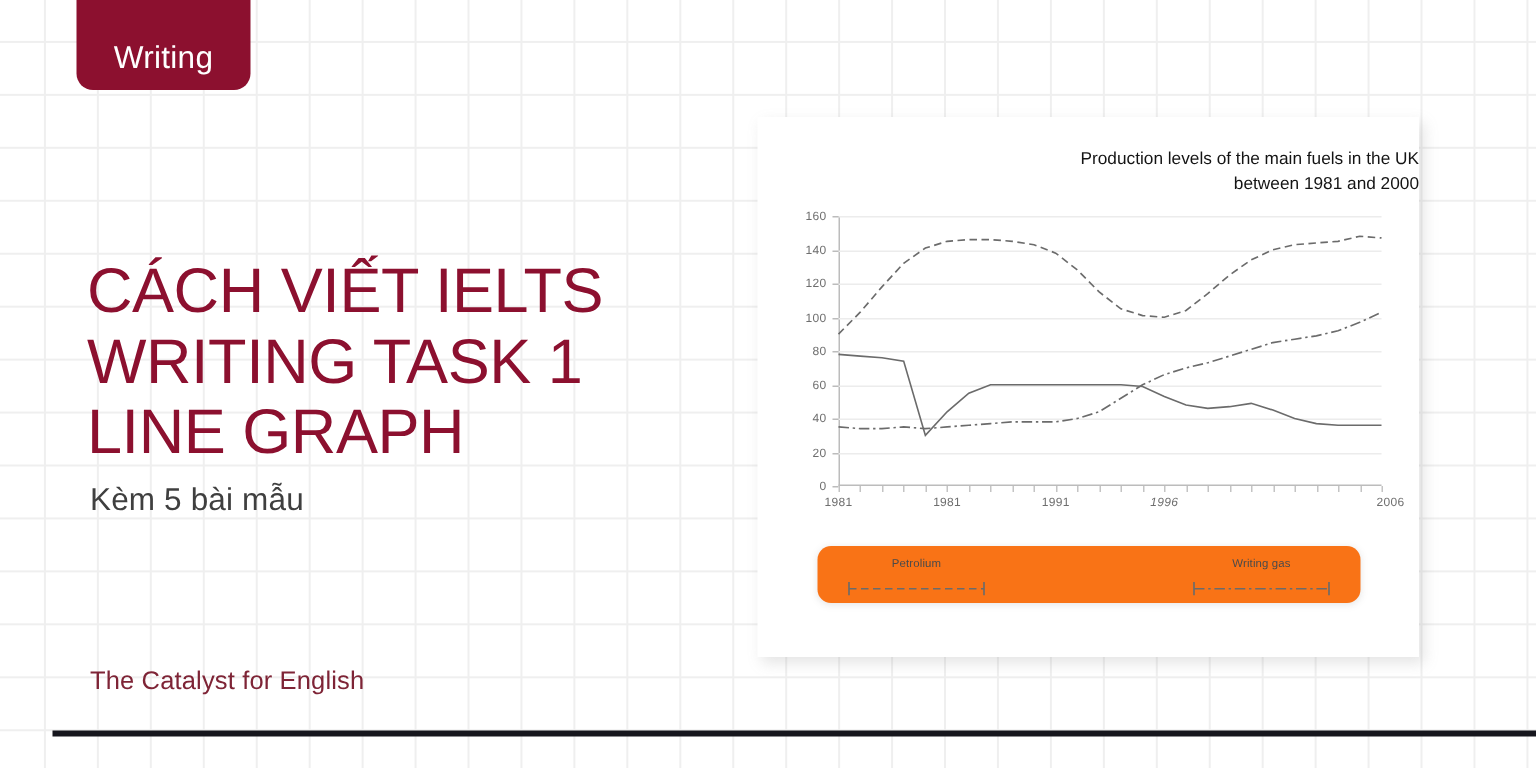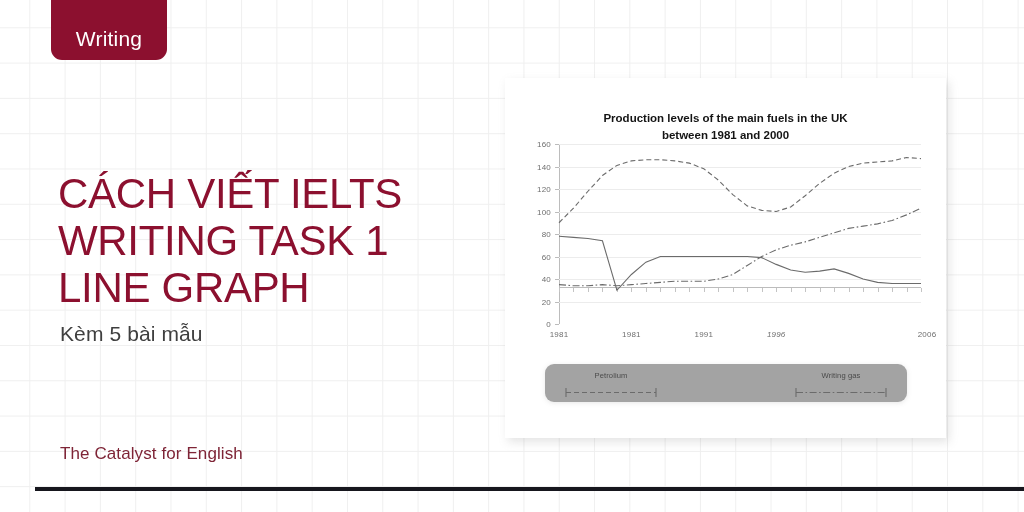--- a/index.html
+++ b/index.html
@@ -103,26 +103,25 @@
     height: 360px;
     background: #ffffff;
     box-shadow: 3px 4px 9px rgba(130,130,130,0.22);
   }
 
   .chart-title {
     position: absolute;
     left: 0;
     top: 20px;
     width: 100%;
-    text-align: center;
+    text-align: right;
     color: #141414;
     font-size: 11.5px;
-    font-weight: bold;
+    font-weight: normal;
     line-height: 1.45;
-    margin-top: 12px;
   }
   .chart-title span { display: block; }
 
   
   .plot-wrap {
     position: absolute;
     left: 20px;
     top: 66px;
     width: 400px;
     height: 200px;
@@ -140,21 +139,21 @@
     transform: translateY(-50%);
     font-size: 8px;
     color: #6e6e6e;
     letter-spacing: .2px;
   }
   .plot {
     position: absolute;
     left: 34px;
     top: 0;
     width: 362px;
-    height: 144px;
+    height: 180px;
   }
   .plot-axis-v {
     position: absolute;
     left: 0; top: 0;
     width: 1px; height: 180px;
     background: #bcbcbc;
   }
   .plot-axis-h {
     position: absolute;
     left: 0; bottom: 0;
@@ -193,21 +192,21 @@
   }
   .plot svg { position: absolute; left: 0; top: 0; overflow: visible; }
 
   
   .legend {
     position: absolute;
     left: 40px;
     top: 286px;
     width: 362px;
     height: 38px;
-    background: #a3a3a3;
+    background: #f97316;
     border-radius: 9px;
     box-shadow: 0 1px 5px rgba(120,120,120,0.18);
   }
   .legend-item {
     position: absolute;
     top: 7px;
     width: 108px;
     height: 26px;
   }
   .legend-label {

